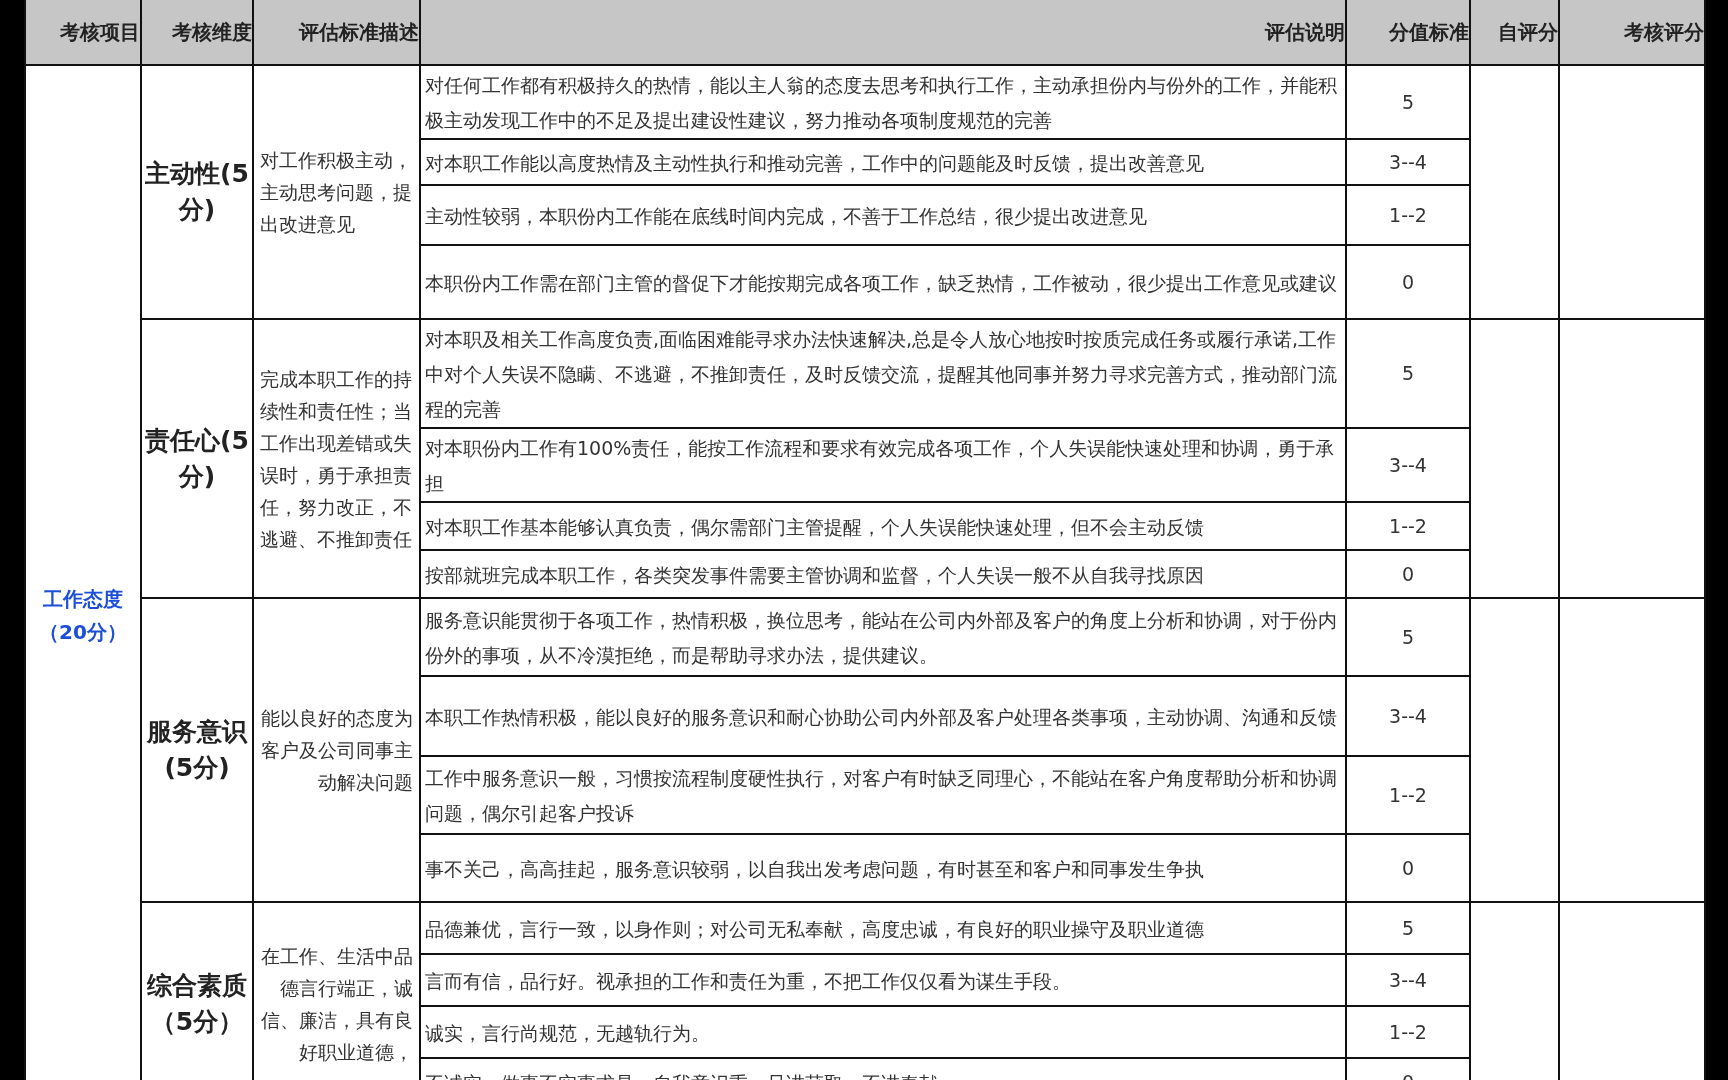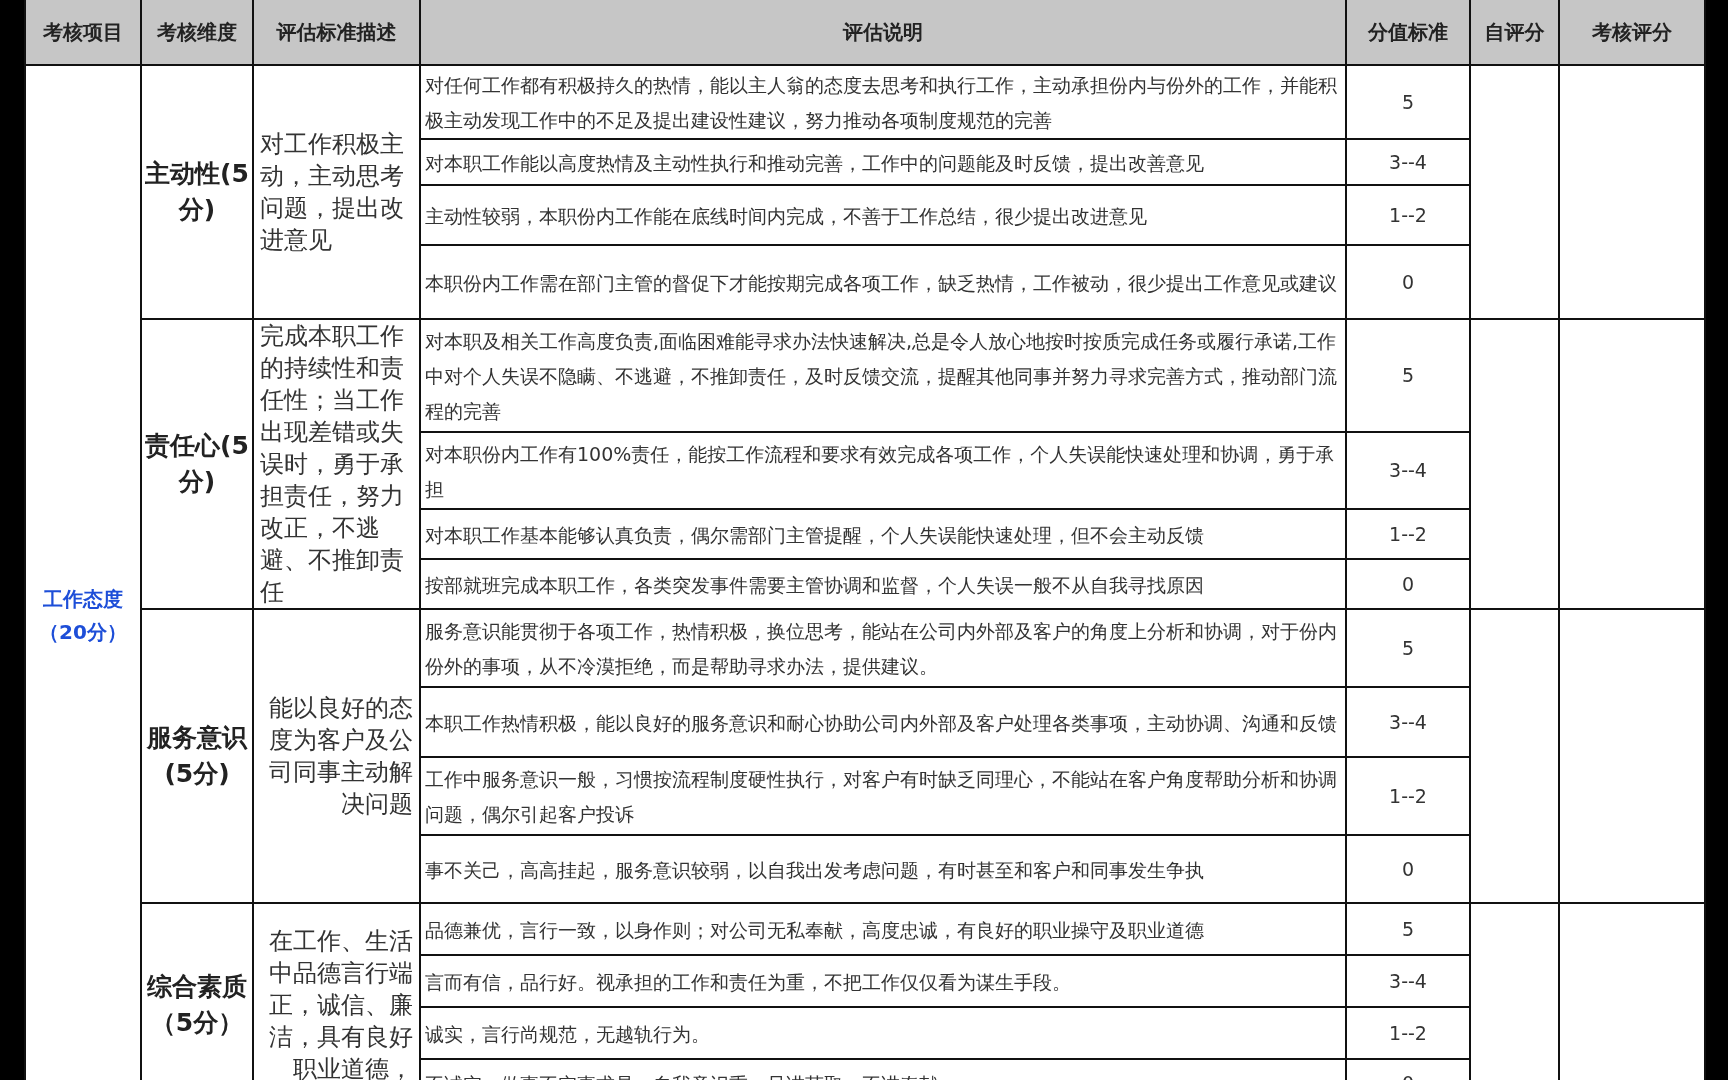--- a/index.html
+++ b/index.html
@@ -1,23 +1,23 @@
 <!DOCTYPE html>
 <html><head>
 <meta charset="utf-8">
 <style>
   html, body { margin: 0; padding: 0; background: #000; }
   body { width: 1728px; height: 1080px; position: relative; overflow: hidden; font-family: "DejaVu Sans", "Liberation Sans", sans-serif; }
   .sheet { position: absolute; left: 24px; top: -2px; width: 1680px; background: #fff; }
   table { border-collapse: collapse; table-layout: fixed; width: 1680px; }
   td, th { border: 2px solid #111; padding: 0; color: #333; font-size: 19px; line-height: 33px; }
-  th { background: #c6c6c6; height: 64px; font-weight: bold; color: #222; font-size: 20px; text-align: center; }
+  th { background: #c6c6c6; height: 64px; font-weight: bold; color: #222; font-size: 20px; text-align: right; }
   td.item { text-align: center; font-weight: bold; color: #1d4ed8; font-size: 20px; }
   td.dim { text-align: center; font-weight: bold; color: #222; font-size: 25px; line-height: 36px; }
-  td.desc { padding: 0 6px; font-size: 24px; line-height: 32px; }
+  td.desc { padding: 0 6px; font-size: 19px; line-height: 32px; }
   td.desc.center { text-align: right; }
   td.expl { padding: 2px 6px 0 4px; font-size: 19px; line-height: 35px; margin-left: 32px; }
   td.score { text-align: center; font-size: 19px; }
   td.blank { }
   .lbl { display: block; }
 </style>
 </head>
 <body>
 
 <div class="sheet">
@@ -100,21 +100,21 @@
       <td class="dim" rowspan="4">
         <span class="lbl">服务意识</span>
         <span class="lbl">(5分)</span>
       </td>
       <td class="desc center" rowspan="4">能以良好的态度为客户及公司同事主动解决问题</td>
       <td class="expl">服务意识能贯彻于各项工作，热情积极，换位思考，能站在公司内外部及客户的角度上分析和协调，对于份内份外的事项，从不冷漠拒绝，而是帮助寻求办法，提供建议。</td>
       <td class="score">5</td>
       <td class="blank" rowspan="4"></td>
       <td class="blank" rowspan="4"></td>
     </tr>
-    <tr style="height:70px">
+    <tr style="height:80px">
       <td class="expl">本职工作热情积极，能以良好的服务意识和耐心协助公司内外部及客户处理各类事项，主动协调、沟通和反馈</td>
       <td class="score">3--4</td>
     </tr>
     <tr style="height:78px">
       <td class="expl">工作中服务意识一般，习惯按流程制度硬性执行，对客户有时缺乏同理心，不能站在客户角度帮助分析和协调问题，偶尔引起客户投诉</td>
       <td class="score">1--2</td>
     </tr>
     <tr style="height:68px">
       <td class="expl">事不关己，高高挂起，服务意识较弱，以自我出发考虑问题，有时甚至和客户和同事发生争执</td>
       <td class="score">0</td>

